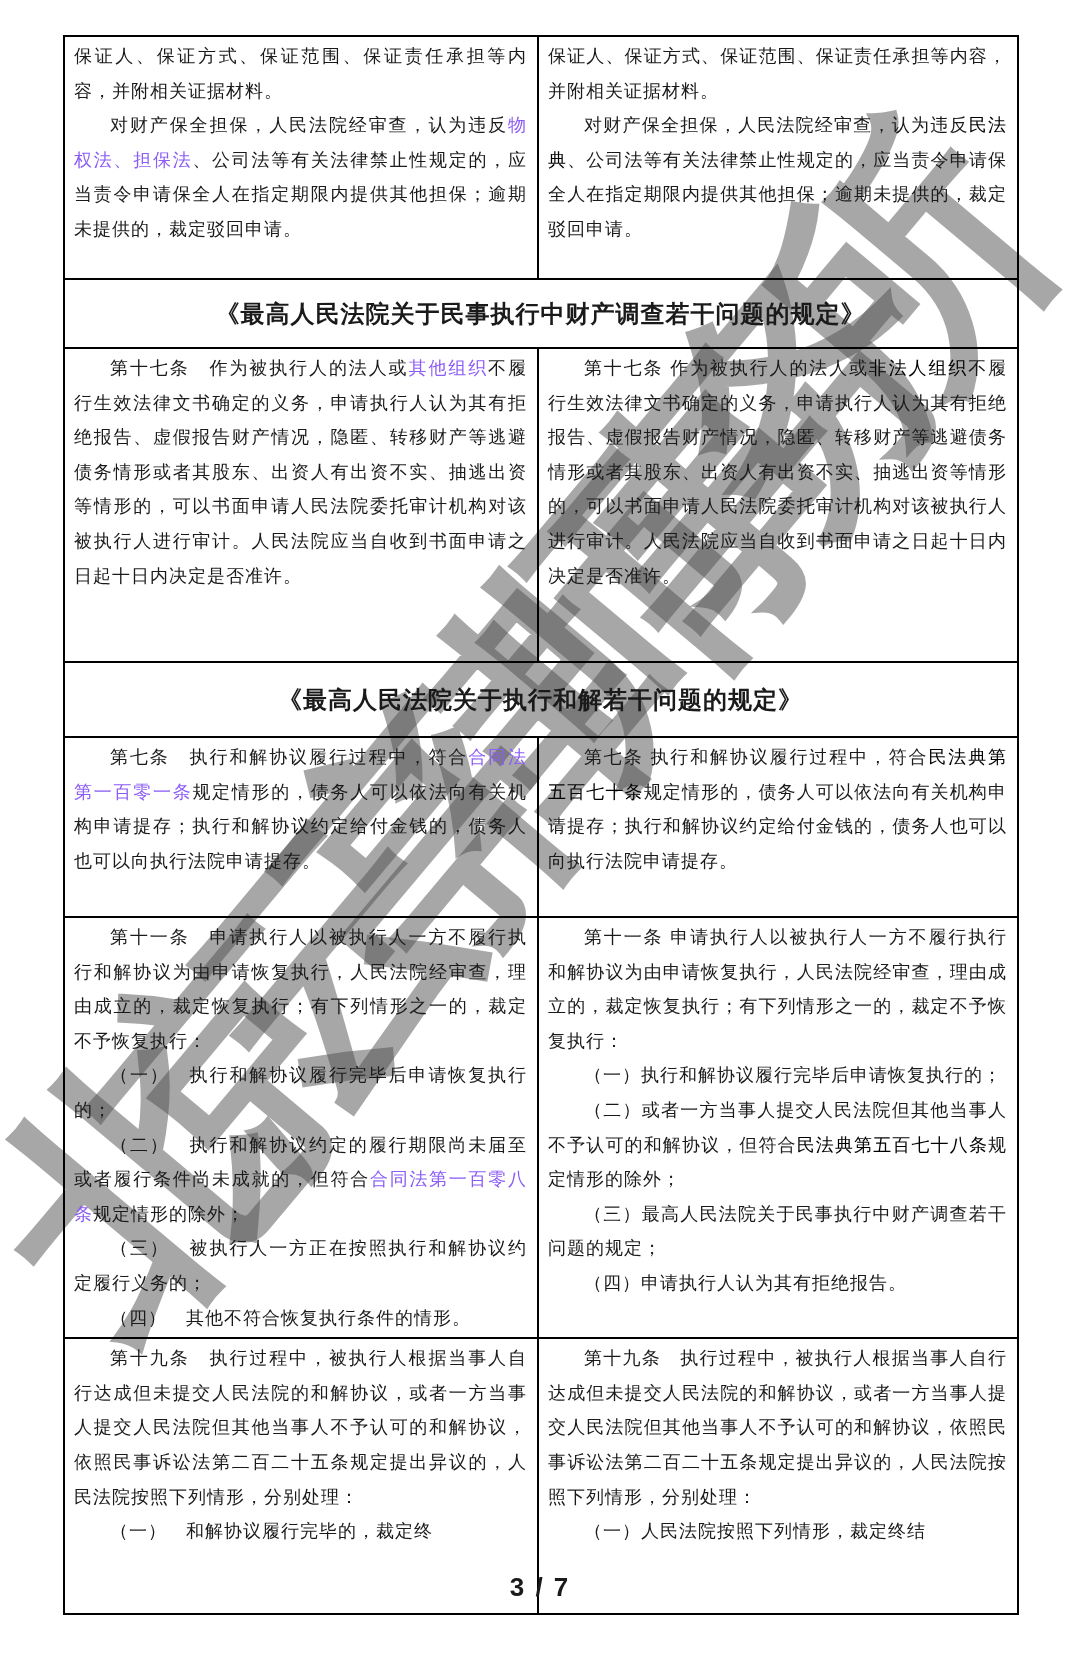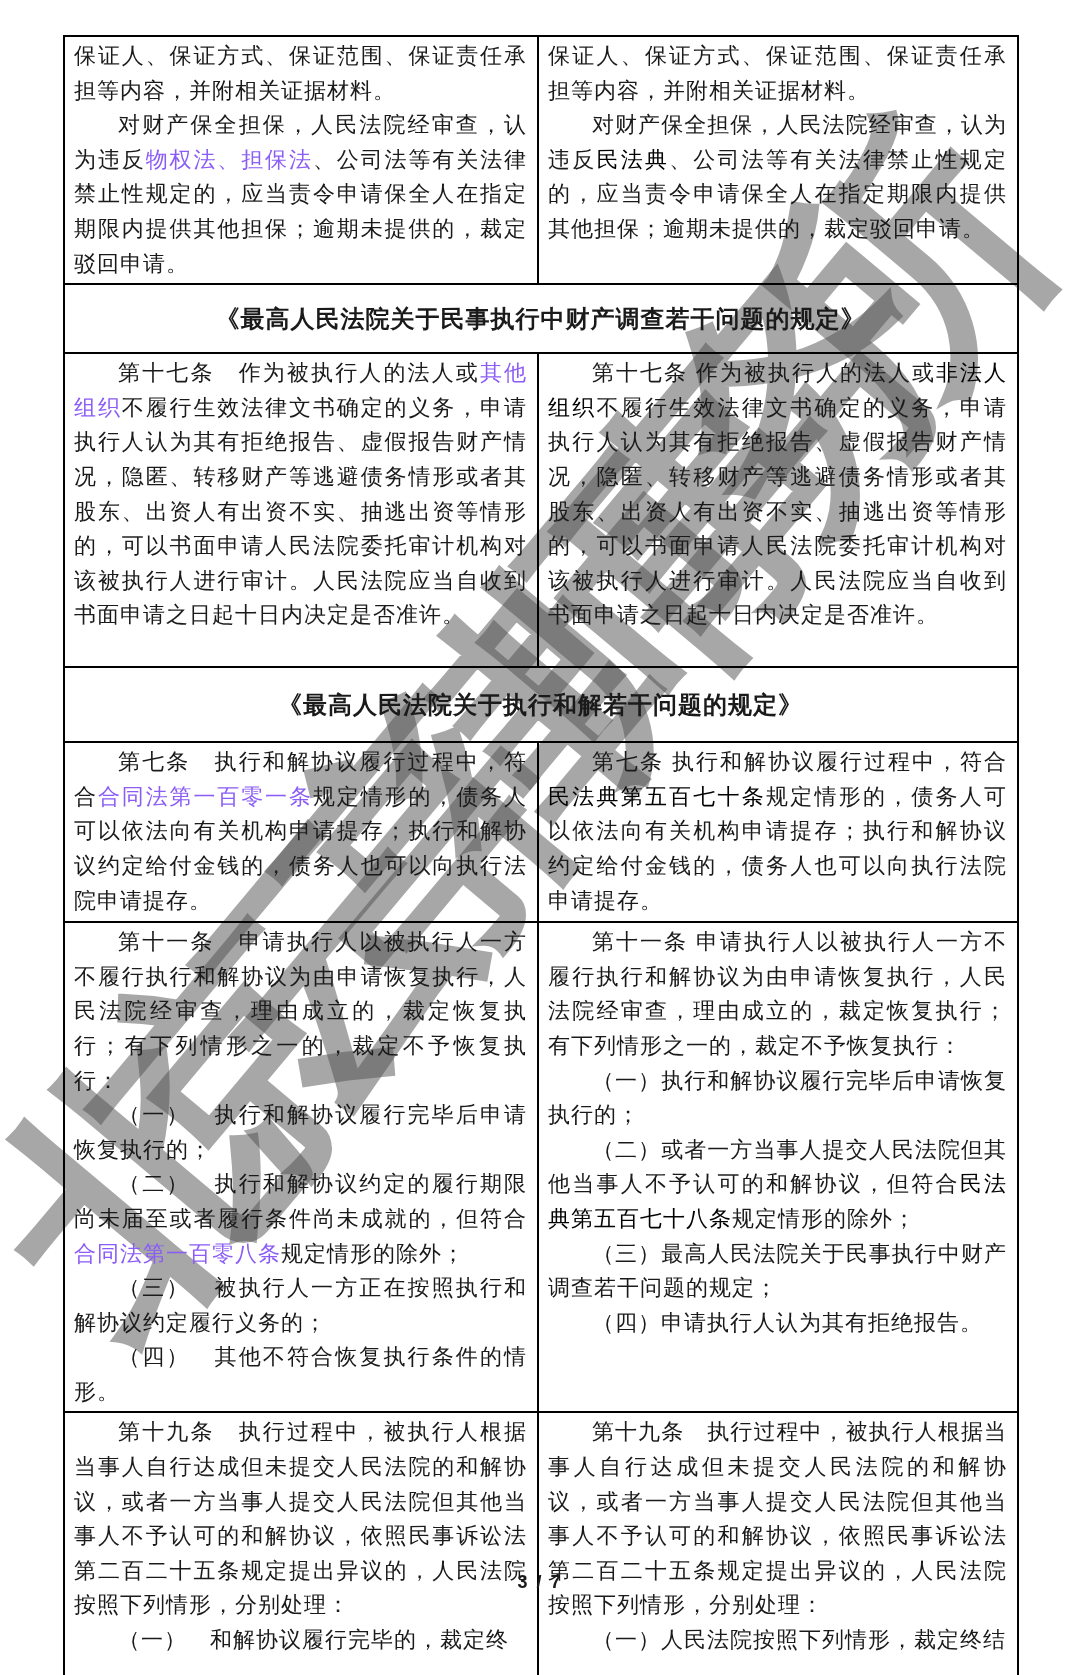--- a/index.html
+++ b/index.html
@@ -39,21 +39,21 @@
     border-collapse: collapse;
     table-layout: fixed;
   }
   table.cmp td {
     border: 2px solid #000;
     vertical-align: top;
     padding: 2px 10px 2px 9px;
     background: transparent;
   }
   .cell {
-    font-size: 22px;
+    font-size: 18px;
     line-height: 34.6px;
     letter-spacing: 1px;
     text-align: justify;
   }
   .cell p {
     margin: 0;
     text-indent: 2em;
   }
   .nofirst p:first-child { text-indent: 0; }
   .hcell {
@@ -71,21 +71,21 @@
   tr.rh2 td { height: 69px; }
   tr.r7  td { height: 174px; }
   tr.r11 td { height: 389px; }
   tr.r19 td { height: 270px; }
   .footer {
     position: absolute;
     left: 0;
     top: 1572px;
     width: 1080px;
     text-align: center;
-    font-size: 18px;
+    font-size: 26px;
     font-weight: 700;
     letter-spacing: 2px;
     z-index: 1;
   }
 </style>
 </head>
 <body>
 
 <div class="page">
 

